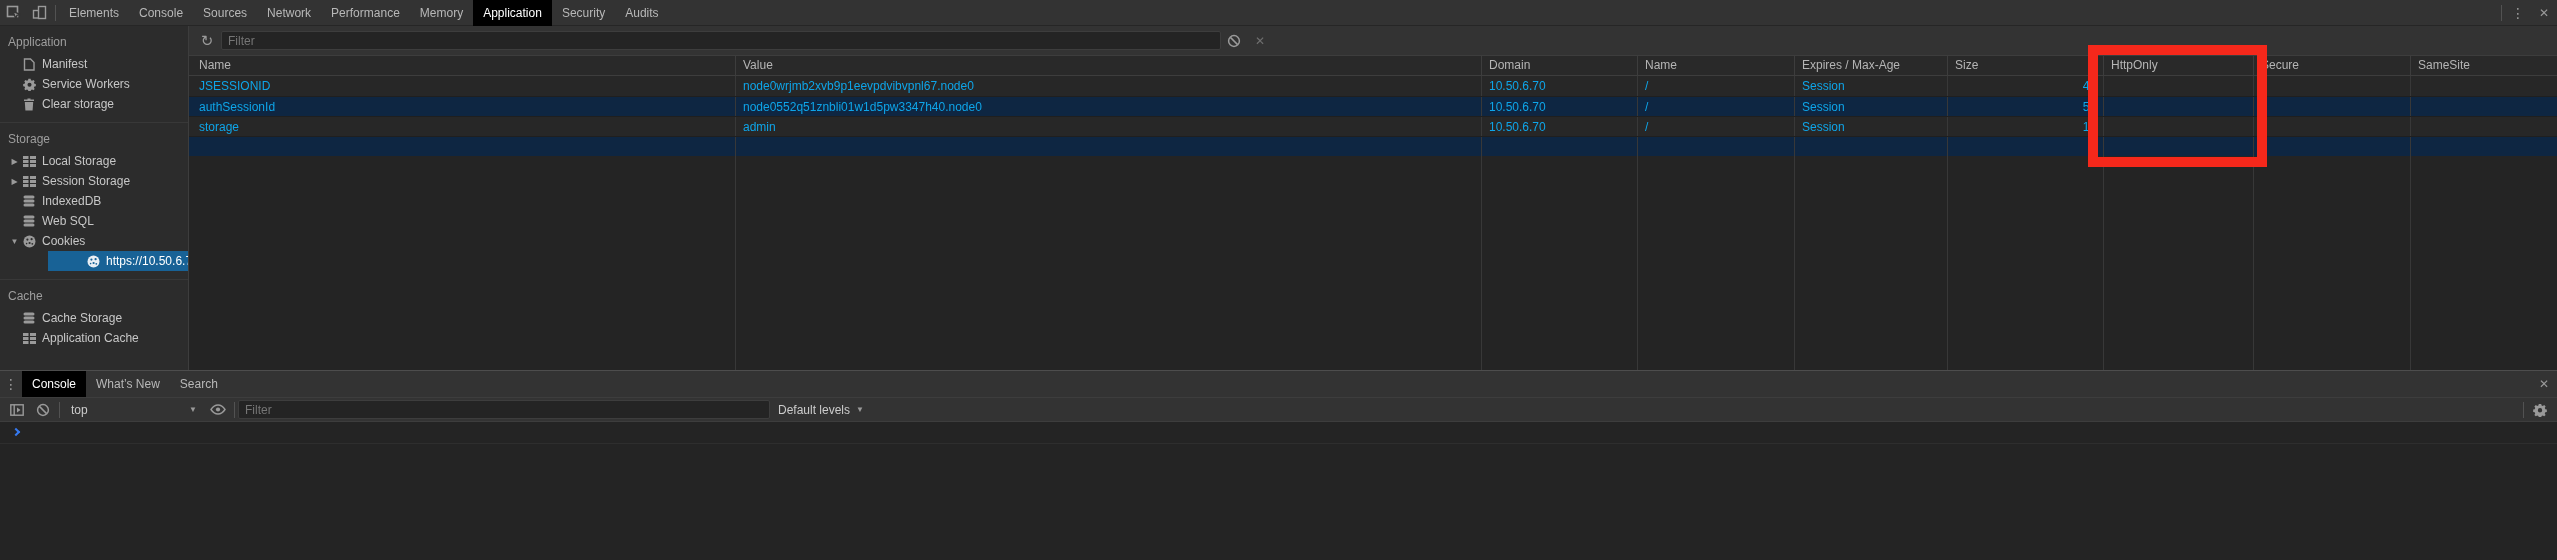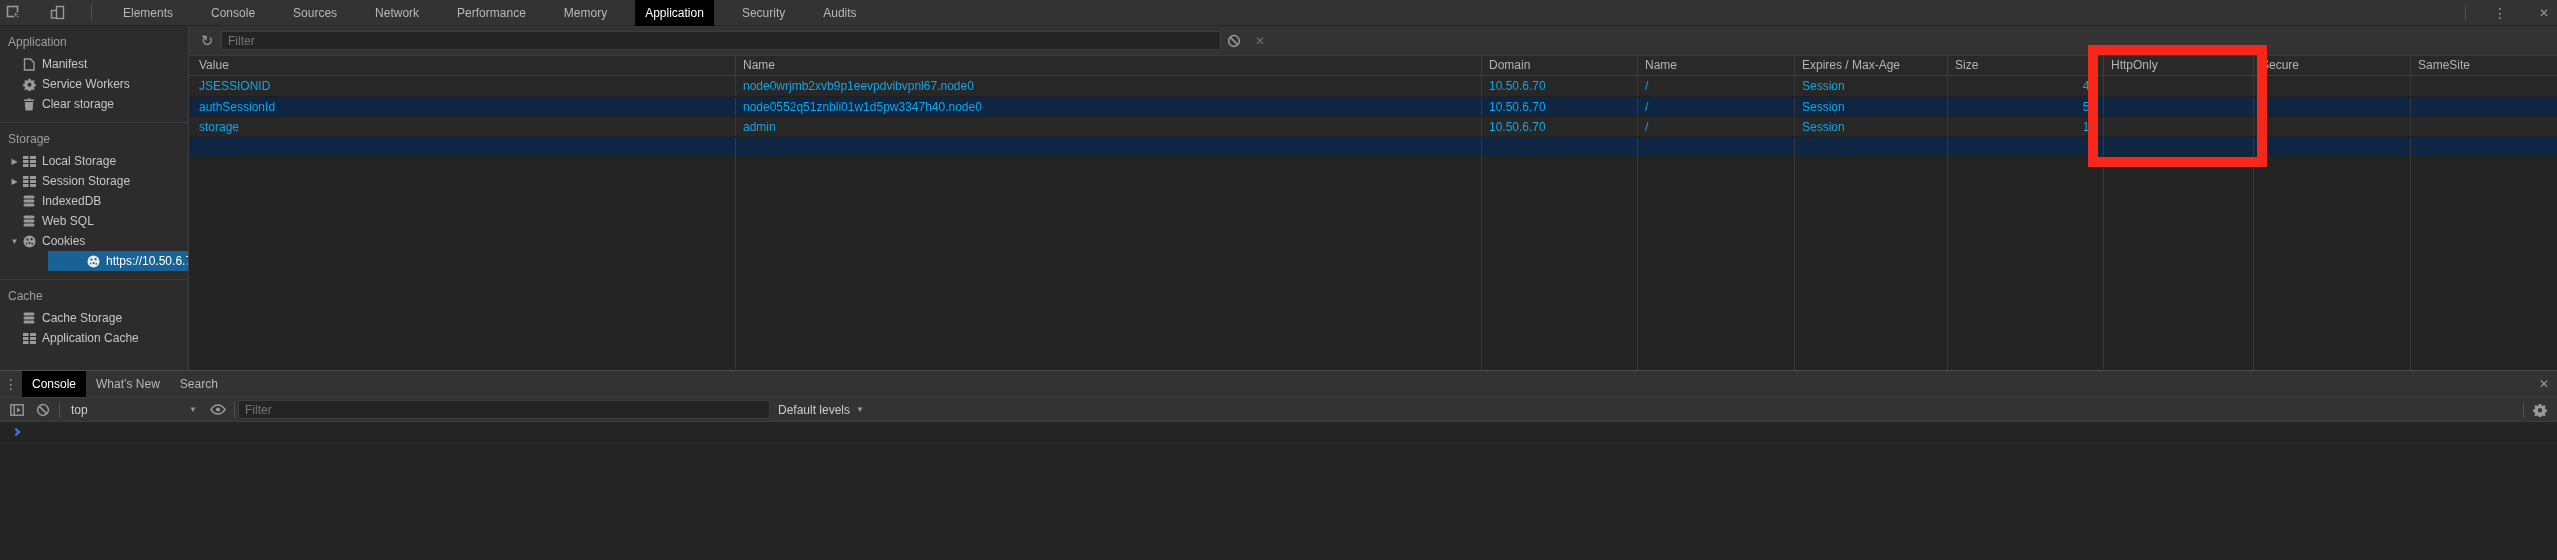--- a/index.html
+++ b/index.html
@@ -10,21 +10,21 @@
     font-family: "Liberation Sans", "DejaVu Sans", sans-serif; font-size: 12px;
     -webkit-font-smoothing: antialiased;
   }
   .ico { color:#9a9a9a; }
   svg { display:block; }
 
   
   .topbar {
     position:absolute; left:0; top:0; width:100%; height:26px;
     background:#333333; border-bottom:1px solid #262626;
-    display:flex; align-items:center;gap:18px;
+    display:flex; align-items:center;
   }
   .tb-btn { width:26px; height:26px; display:flex; align-items:center; justify-content:center; }
   .vsep { width:1px; height:16px; background:#525252; margin:0 3px; }
   .tab { padding:0 10px; line-height:26px; color:#b8b8b8; height:26px; white-space:nowrap; }
   .tab.active { background:#000000; color:#ffffff; }
   .flex1 { flex:1; }
   .glyph { font-size:14px; line-height:1; }
   .close-glyph { font-size:12px; }
 
   
@@ -311,22 +311,22 @@
       <span class="tool-ico">
         <svg width="14" height="14" viewBox="0 0 14 14">
             <circle cx="7" cy="7" r="5.4" fill="none" stroke="#9a9a9a" stroke-width="1.5"></circle>
             <line x1="3.4" y1="3.4" x2="10.6" y2="10.6" stroke="#9a9a9a" stroke-width="1.5"></line>
           </svg>
       </span>
       <span class="tool-ico close-glyph" style="color:#6f6f6f;">✕</span>
     </div>
 
     <div class="cols thead">
+      <div class="th">Name</div>
       <div class="th">Value</div>
-      <div class="th">Name</div>
       <div class="th">Domain</div>
       <div class="th">Name</div>
       <div class="th">Expires / Max-Age</div>
       <div class="th">Size</div>
       <div class="th">HttpOnly</div>
       <div class="th">Secure</div>
       <div class="th">SameSite</div>
     </div>
 
     <div class="cols trow">

